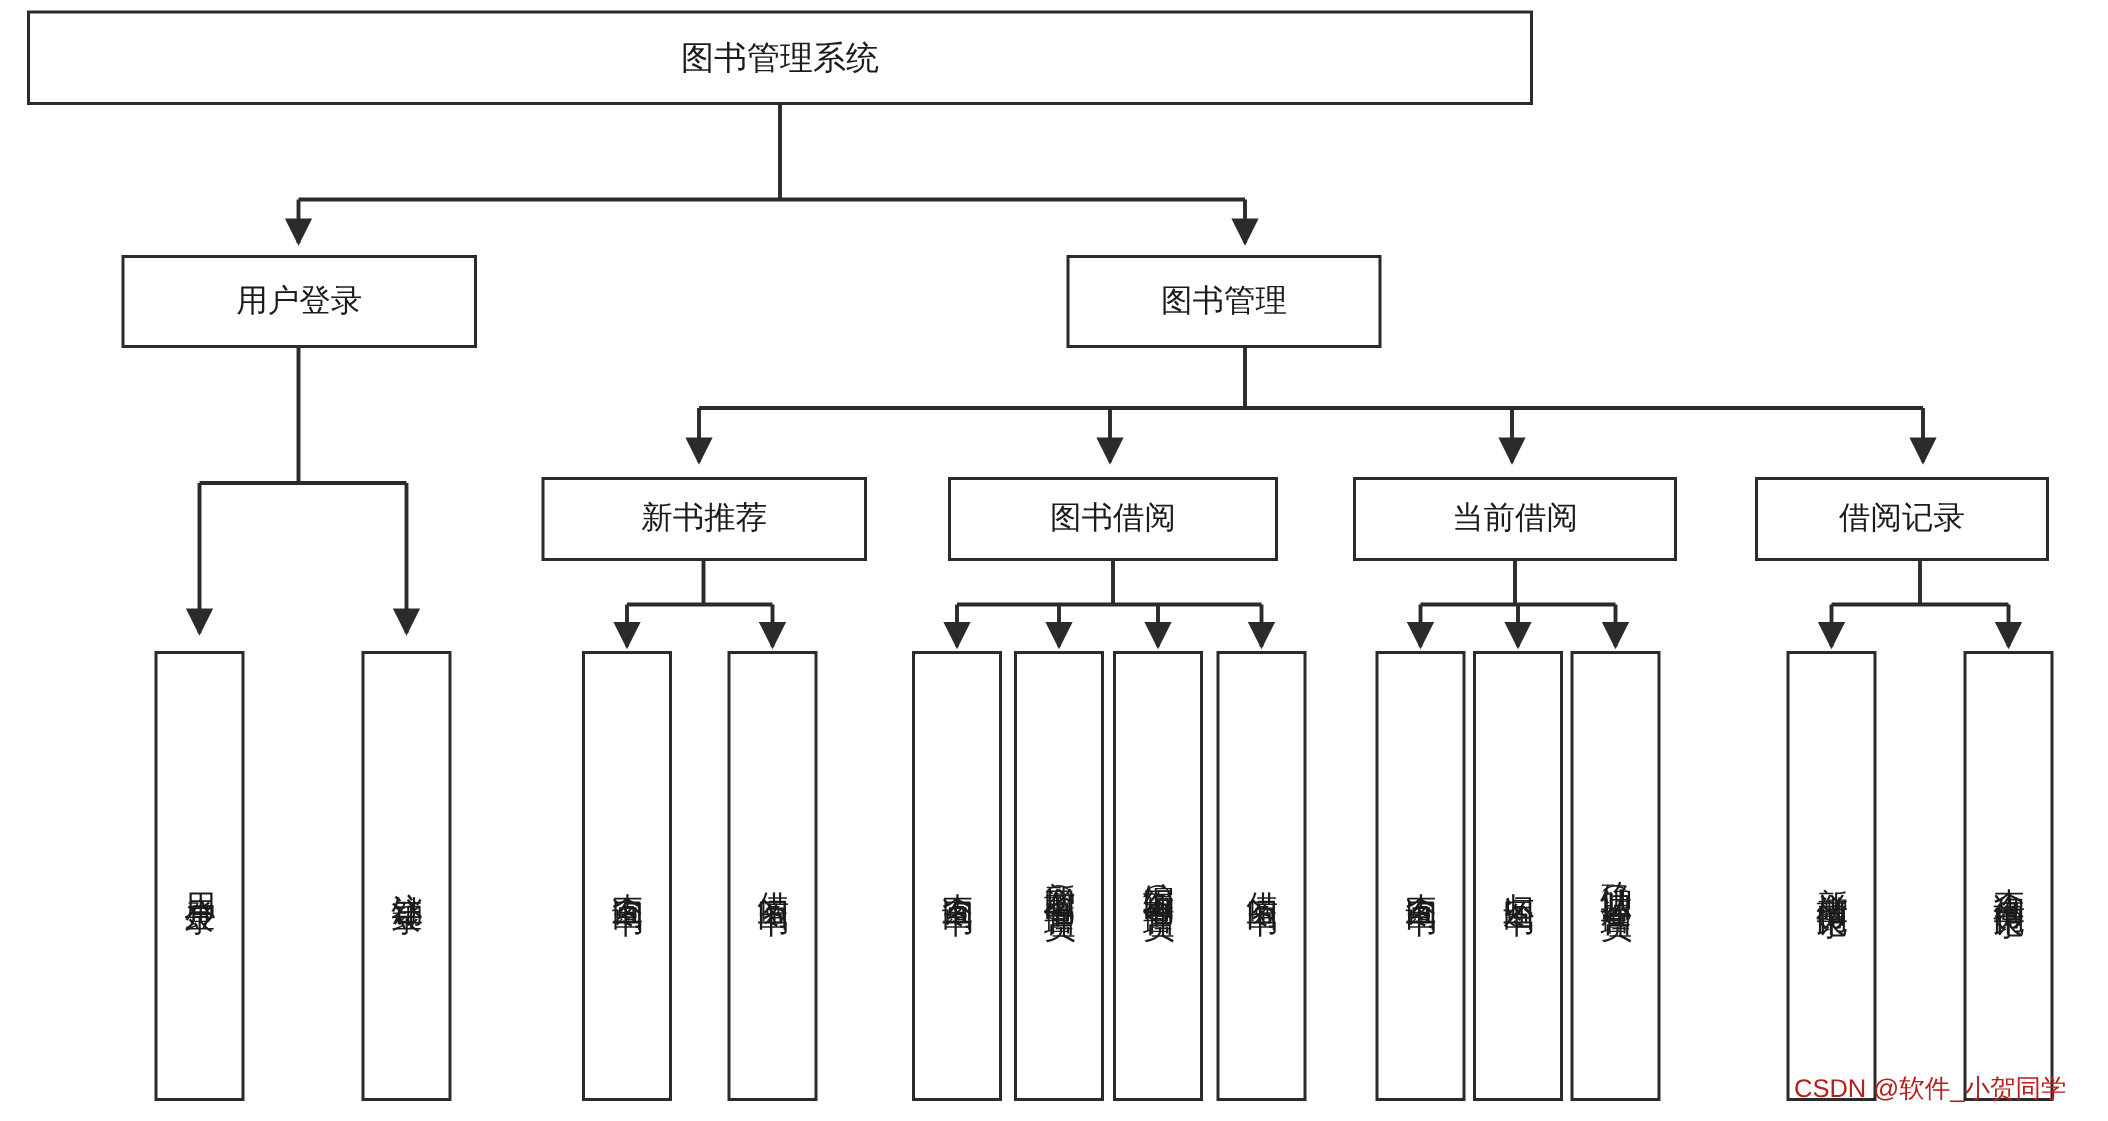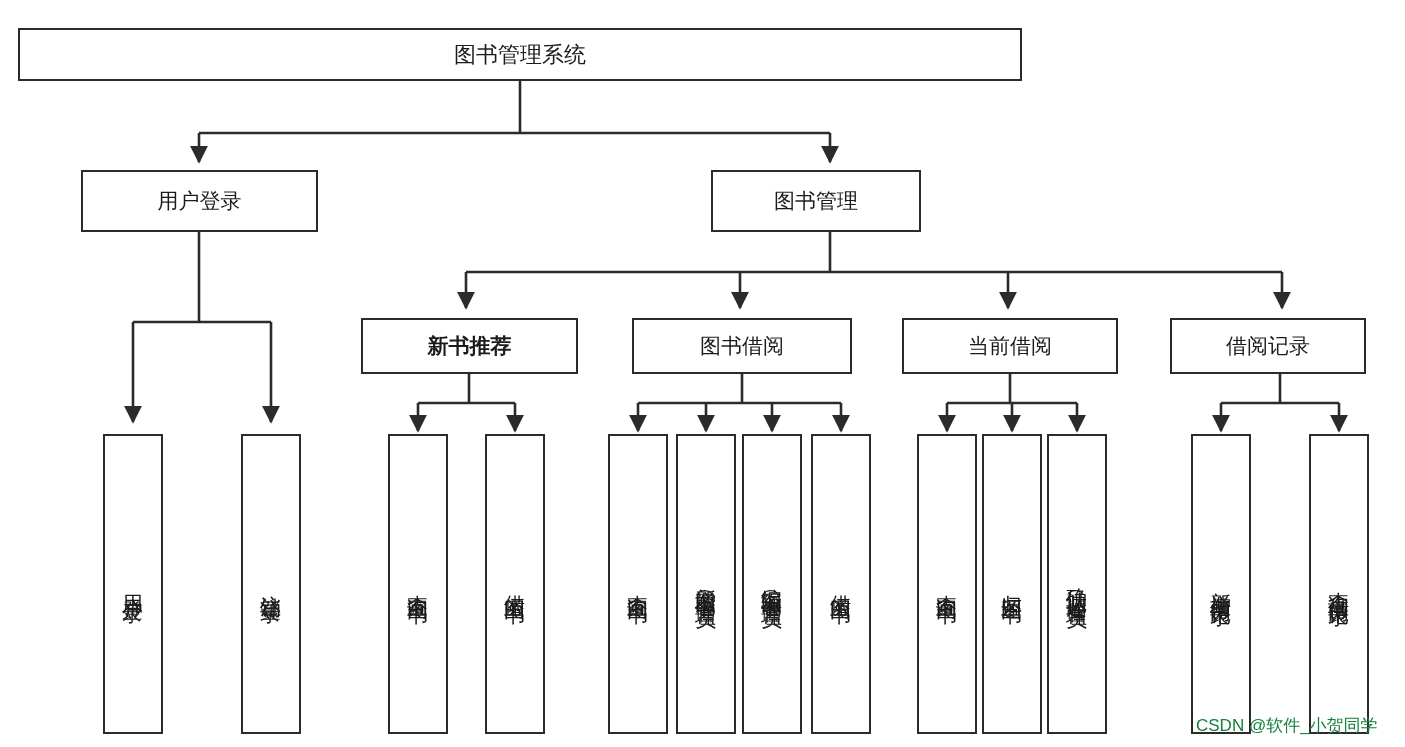--- a/index.html
+++ b/index.html
@@ -59,21 +59,21 @@
     font-size: 21px;
     letter-spacing: 3px;
     line-height: 1;
     white-space: nowrap;
   }
   .watermark {
     position: absolute;
     left: 1196px;
     top: 714px;
     font-size: 17px;
-    color: #15803d;
+    color: #b91c1c;
     z-index: 3;
     white-space: nowrap;
     font-family: "Liberation Sans", "DejaVu Sans", sans-serif;
   }
 </style>
 </head>
 <body>
 
 <div id="canvas">
 
@@ -120,32 +120,32 @@
       <path d="M 1012 403 L 1012 431" marker-end="url(#arrow)"></path>
       <path d="M 1077 403 L 1077 431" marker-end="url(#arrow)"></path>
 
       <path d="M 1280 374 L 1280 403"></path>
       <path d="M 1221 403 L 1339 403"></path>
       <path d="M 1221 403 L 1221 431" marker-end="url(#arrow)"></path>
       <path d="M 1339 403 L 1339 431" marker-end="url(#arrow)"></path>
     </g>
   </svg>
 
-  <div class="node root horiz" style="left:18px; top:28px; width:1004px; height:53px;align-items:center;">
+  <div class="node root horiz" style="left:18px; top:7px; width:1004px; height:63px;align-items:center;">
     <span class="label">图书管理系统</span>
   </div>
 
   <div class="node horiz" style="left:81px; top:170px; width:237px; height:62px;">
     <span class="label">用户登录</span>
   </div>
   <div class="node horiz" style="left:711px; top:170px; width:210px; height:62px;">
     <span class="label">图书管理</span>
   </div>
 
-  <div class="node horiz" style="left:361px; top:318px; width:217px; height:56px;font-weight:bold;">
+  <div class="node horiz" style="left:361px; top:318px; width:217px; height:56px;">
     <span class="label">新书推荐</span>
   </div>
   <div class="node horiz" style="left:632px; top:318px; width:220px; height:56px;">
     <span class="label">图书借阅</span>
   </div>
   <div class="node horiz" style="left:902px; top:318px; width:216px; height:56px;">
     <span class="label">当前借阅</span>
   </div>
   <div class="node horiz" style="left:1170px; top:318px; width:196px; height:56px;">
     <span class="label">借阅记录</span>

